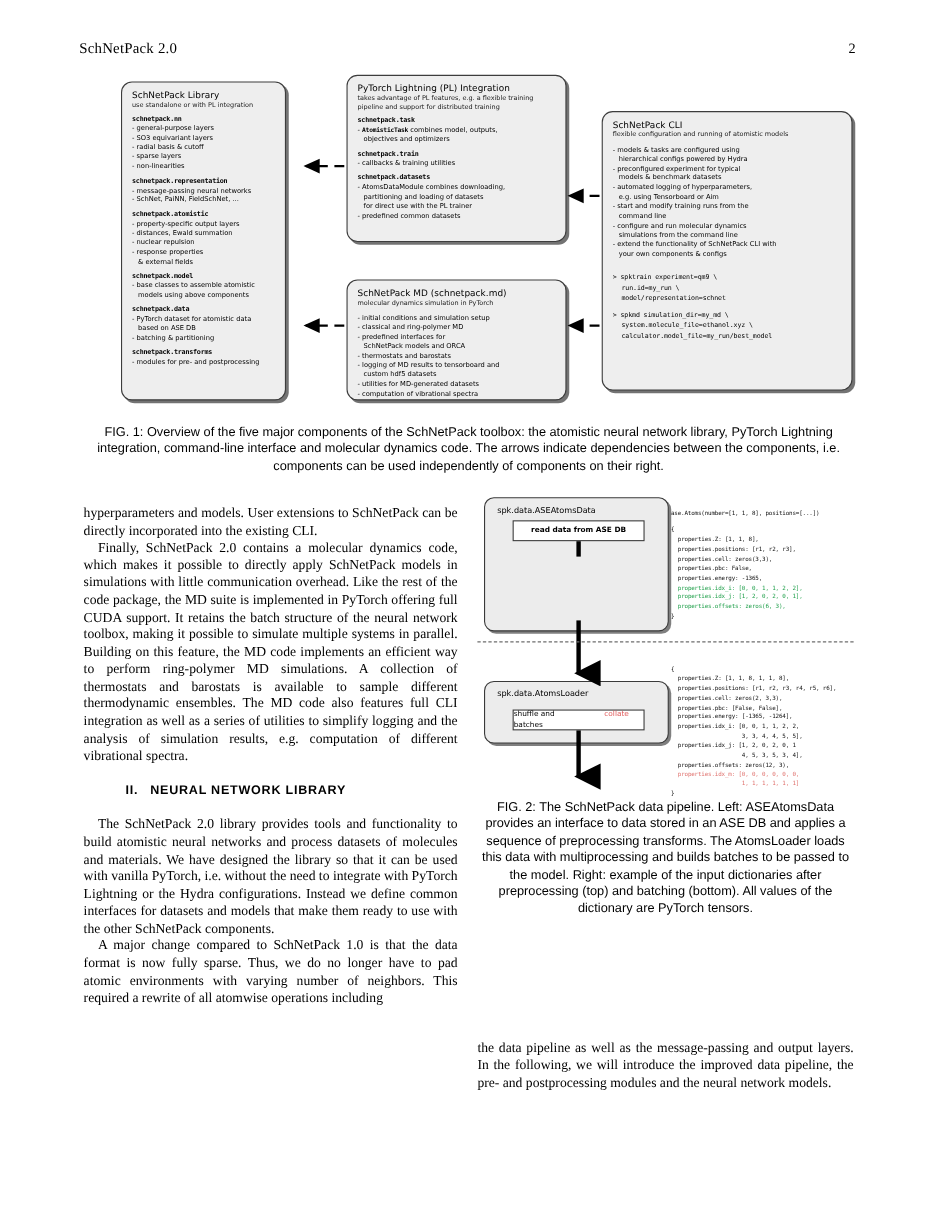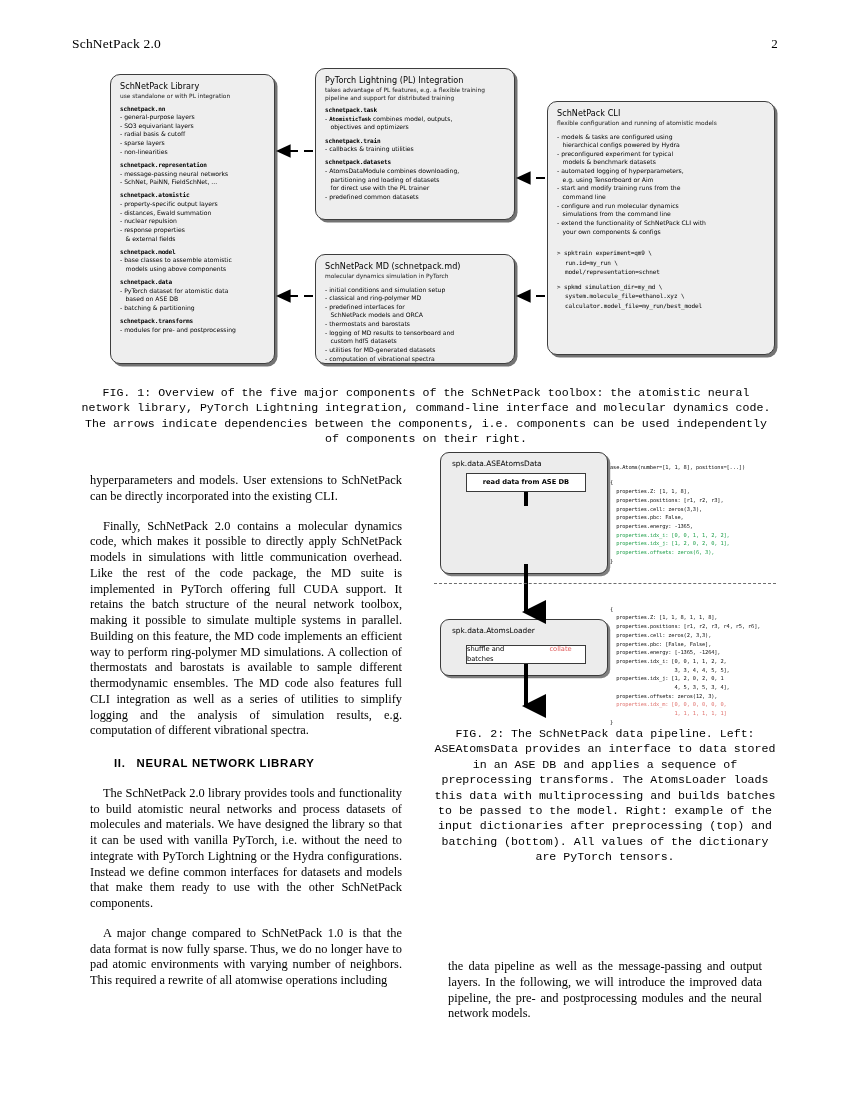--- a/index.html
+++ b/index.html
@@ -95,38 +95,38 @@
 
   
   .arrowdash { position: absolute; }
 
   
   .caption {
     position: absolute;
     font-size: 11.6px;
     line-height: 1.33;
     text-align: center;
-    font-family: Liberation Mono, monospace;
+    font-family: Liberation Sans, sans-serif;
   }
   #fig1-caption { left: 76px; top: 385px; width: 700px; }
   #fig2-caption { left: 434px; top: 726px; width: 342px; }
 
   
   .col {
     position: absolute;
     width: 340px;
     font-size: 12.4px;
     line-height: 1.272;
     text-align: justify;
     text-justify: inter-word;
     hyphens: manual;
   }
   #col-left { left: 76px; top: 459px; }
   #col-right-bottom { left: 434px; top: 945px; width: 342px; }
-  .col p { margin: 14px; text-indent: 13px; font-family: Liberation Serif, serif; }
+  .col p { margin: 0; text-indent: 13px; font-family: Liberation Serif, serif; }
   .col p.noindent { text-indent: 0; }
   .sec-head {
     font-family: "Liberation Sans", sans-serif;
     font-size: 11.4px;
     font-weight: bold;
     letter-spacing: 0.7px;
     text-align: left;
     margin: 17px 0 15px 0;
     text-indent: 0;
     padding-left: 38px;
@@ -193,21 +193,21 @@
 
 <div class="page">
 
   <div class="runhead">
     <span class="title">SchNetPack 2.0</span>
     <span class="pageno">2</span>
   </div>
 
   <div class="fig1">
 
-    <div class="node" style="left:35px; top:6px; width:165px; height:290px;">
+    <div class="node" style="left:35px; top:6px; width:150px; height:290px;">
       <div class="hd">SchNetPack Library</div>
       <div class="sub">use standalone or with PL integration</div>
       <div class="body">
         <div class="grp">
           <div class="mono">schnetpack.nn</div>
           <div class="li">- general-purpose layers</div>
           <div class="li">- SO3 equivariant layers</div>
           <div class="li">- radial basis &amp; cutoff</div>
           <div class="li">- sparse layers</div>
           <div class="li">- non-linearities</div>

